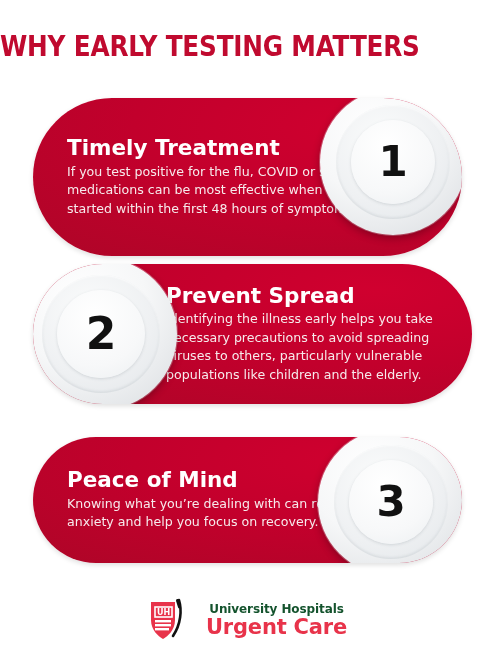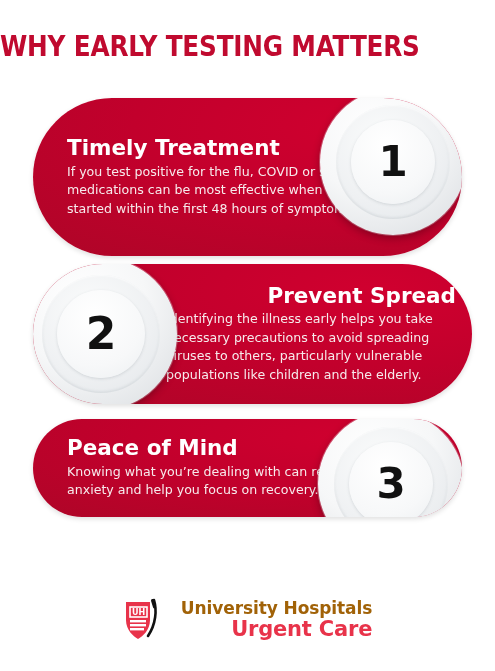--- a/index.html
+++ b/index.html
@@ -35,32 +35,32 @@
   .card {
     position: absolute;
     box-sizing: border-box;
     border-radius: 999px;
     background: radial-gradient(130% 130% at 78% 18%, #D0002F 0%, #C2002C 42%, #A80726 100%);
     box-shadow: 0 2px 5px rgba(0,0,0,0.13);
     overflow: hidden;
   }
   .card-1 { left: 33px; top: 98px;  width: 429px; height: 158px; }
   .card-2 { left: 33px; top: 264px; width: 439px; height: 140px; }
-  .card-3 { left: 33px; top: 419px; width: 429px; height: 98px; }
+  .card-3 { left: 33px; top: 437px; width: 429px; height: 126px; }
 
   .card-text {
     position: absolute;
     top: 0;
     height: 100%;
     display: flex;
     flex-direction: column;
     justify-content: center;
   }
   .card-1 .card-text { left: 34px;  width: 290px; }
-  .card-2 .card-text { left: 133px; width: 290px; align-items: flex-end; }
+  .card-2 .card-text { left: 133px; width: 290px; align-items: flex-start; }
   .card-3 .card-text { left: 34px;  width: 290px; }
 
   .card-heading {
     color: #ffffff;
     font-size: 21.5px;
     font-weight: bold;
     line-height: 1.1;
     margin-bottom: 3px;
     white-space: nowrap;
   }
@@ -118,22 +118,22 @@
     top: 598px;
     width: 495px;
     display: flex;
     align-items: center;
     justify-content: center;
     gap: 20px;
   }
   #logo-mark { width: 38px; height: 44px; flex: none; }
   .logo-words { display: flex; flex-direction: column; line-height: 1; }
   #logo-line1 {
-    color: #a16207;
-    font-size: 17px;
+    color: #14532d;
+    font-size: 12px;
     font-weight: bold;
     letter-spacing: -0.1px;
     text-align: center;
   }
   #logo-line2 {
     color: #E8334A;
     font-size: 21px;
     font-weight: bold;
     letter-spacing: -0.2px;
     margin-top: 2px;

